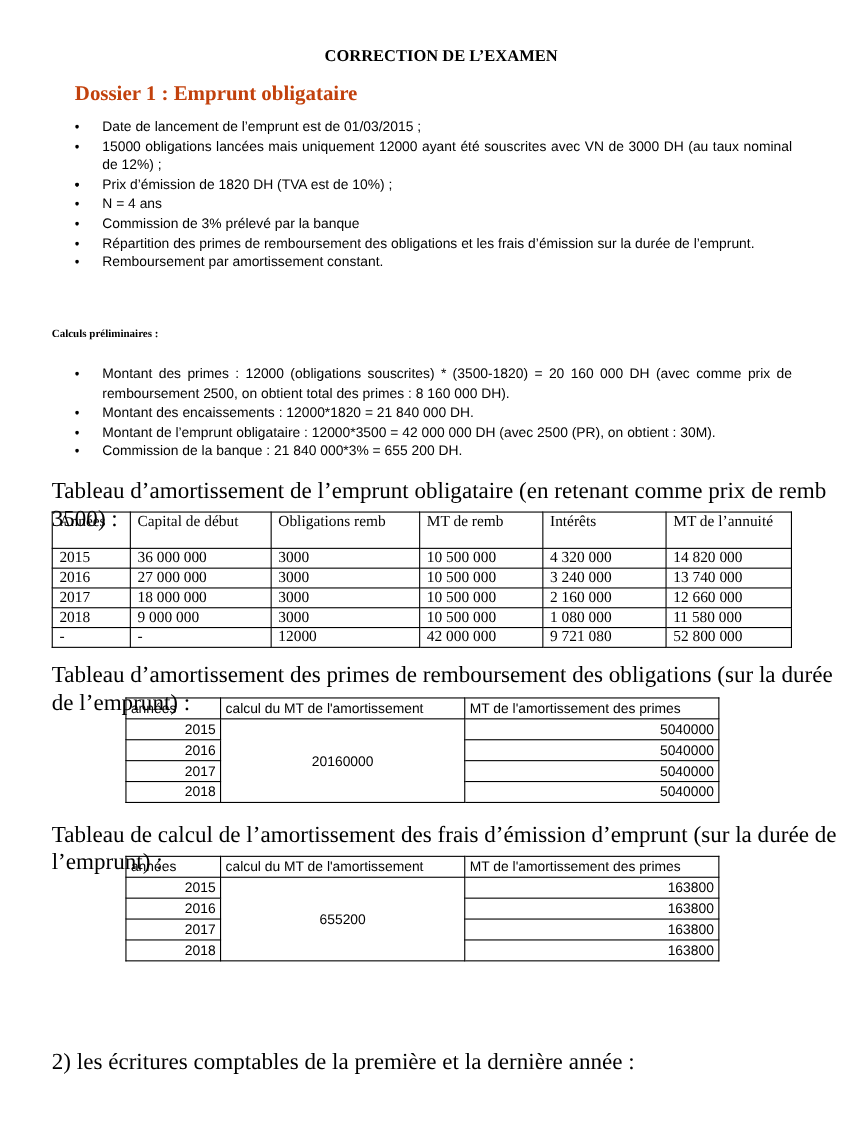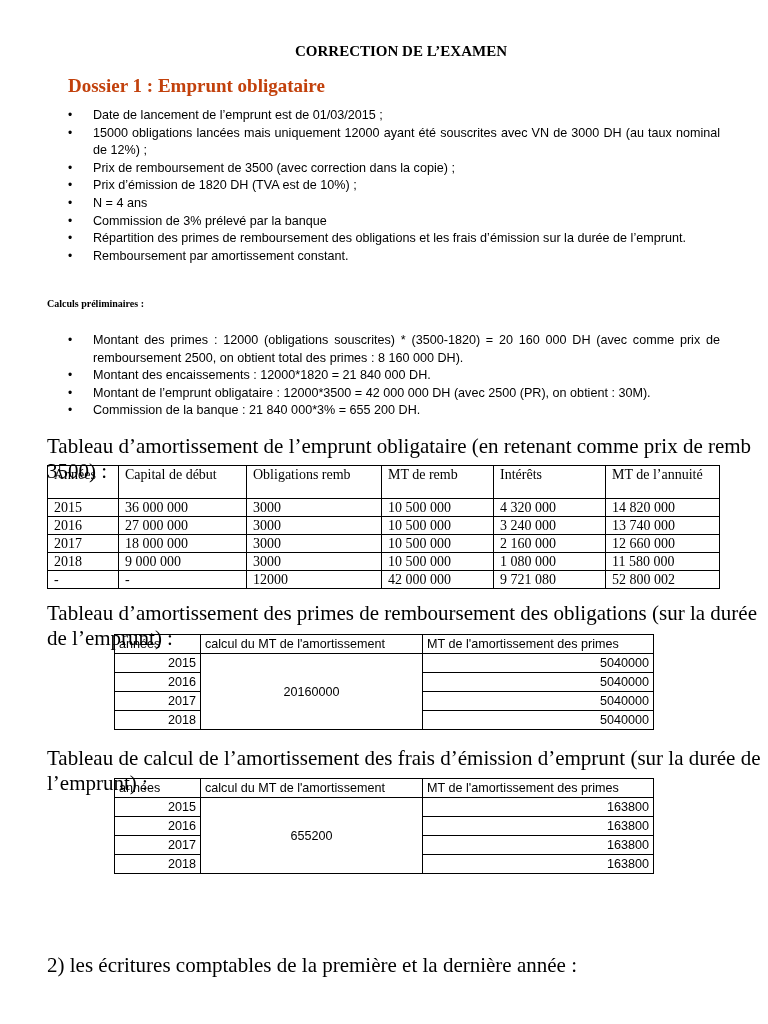--- a/index.html
+++ b/index.html
@@ -28,21 +28,21 @@
 <body>
 
 <div>
 
   <div class="abs title serif">CORRECTION DE L’EXAMEN</div>
   <div class="abs dossier serif">Dossier 1 : Emprunt obligataire</div>
 
   <ul class="bullets sans" style="top:107px;">
     <li><span class="dot">•</span><span>Date de lancement de l’emprunt est de 01/03/2015 ;</span></li>
     <li><span class="dot">•</span><span>15000 obligations lancées mais uniquement 12000 ayant été souscrites avec VN de 3000 DH (au taux nominal de 12%) ;</span></li>
-    <li><span class="dot">•</span><span>Prix de remboursement de 3500 (avec correction dans la copie) ;</span></li>
+    <li><span class="dot">•</span></li>
     <li><span class="dot">•</span><span>Prix d’émission de 1820 DH (TVA est de 10%) ;</span></li>
     <li><span class="dot">•</span><span>N = 4 ans</span></li>
     <li><span class="dot">•</span><span>Commission de 3% prélevé par la banque</span></li>
     <li><span class="dot">•</span><span>Répartition des primes de remboursement des obligations et les frais d’émission sur la durée de l’emprunt.</span></li>
     <li><span class="dot">•</span><span>Remboursement par amortissement constant.</span></li>
   </ul>
 
   <div class="abs calc-head serif">Calculs préliminaires :</div>
 
   <ul class="bullets sans" style="top:332px;">
@@ -95,21 +95,21 @@
       <td>10 500 000</td>
       <td>1 080 000</td>
       <td>11 580 000</td>
     </tr>
     <tr>
       <td>-</td>
       <td>-</td>
       <td>12000</td>
       <td>42 000 000</td>
       <td>9 721 080</td>
-      <td>52 800 002</td>
+      <td>52 800 000</td>
     </tr>
   </tbody>
     </table>
 
   <div class="abs caption serif" style="top:601px;">Tableau d’amortissement des primes de remboursement des obligations (sur la durée de l’emprunt) :</div>
 
   <table class="t2 sans" style="top:634px;">
     <tbody>
         <tr>
       <th style="width:77px">années</th>

